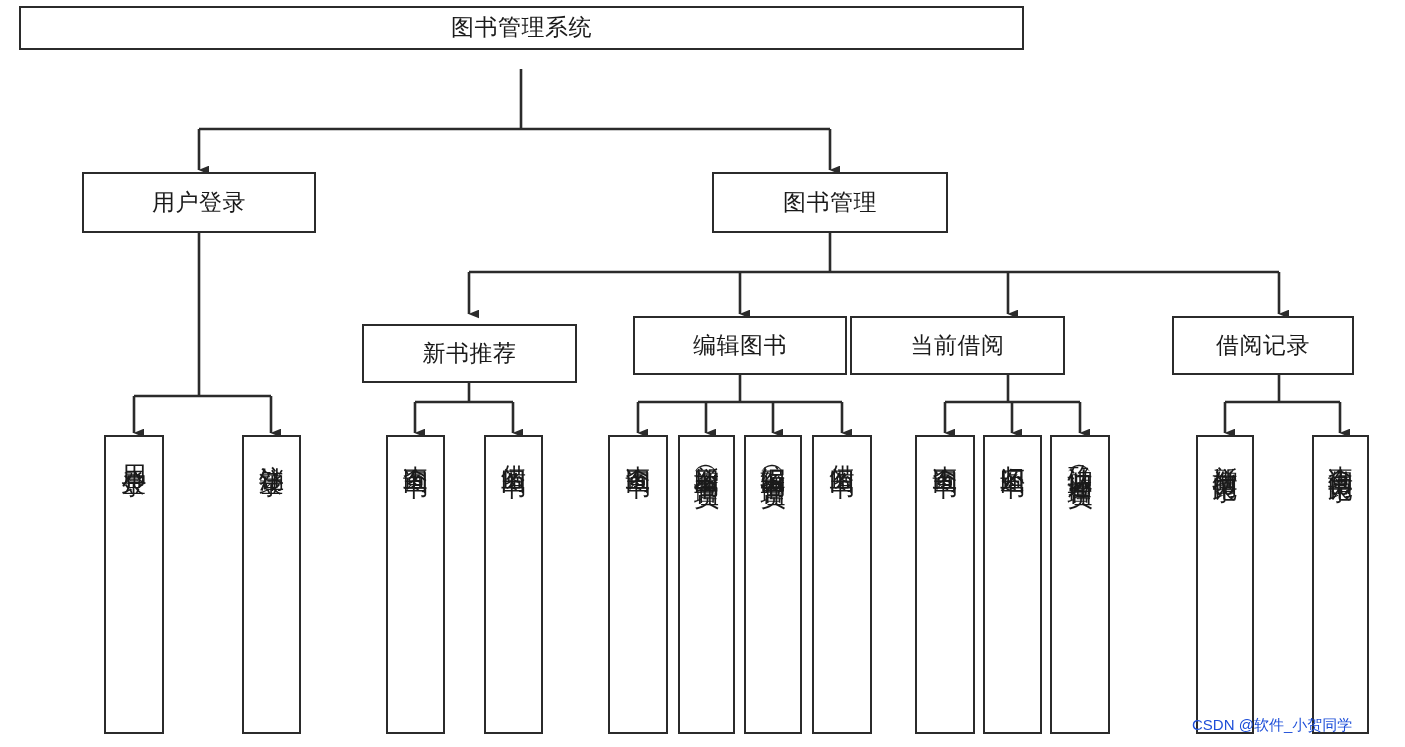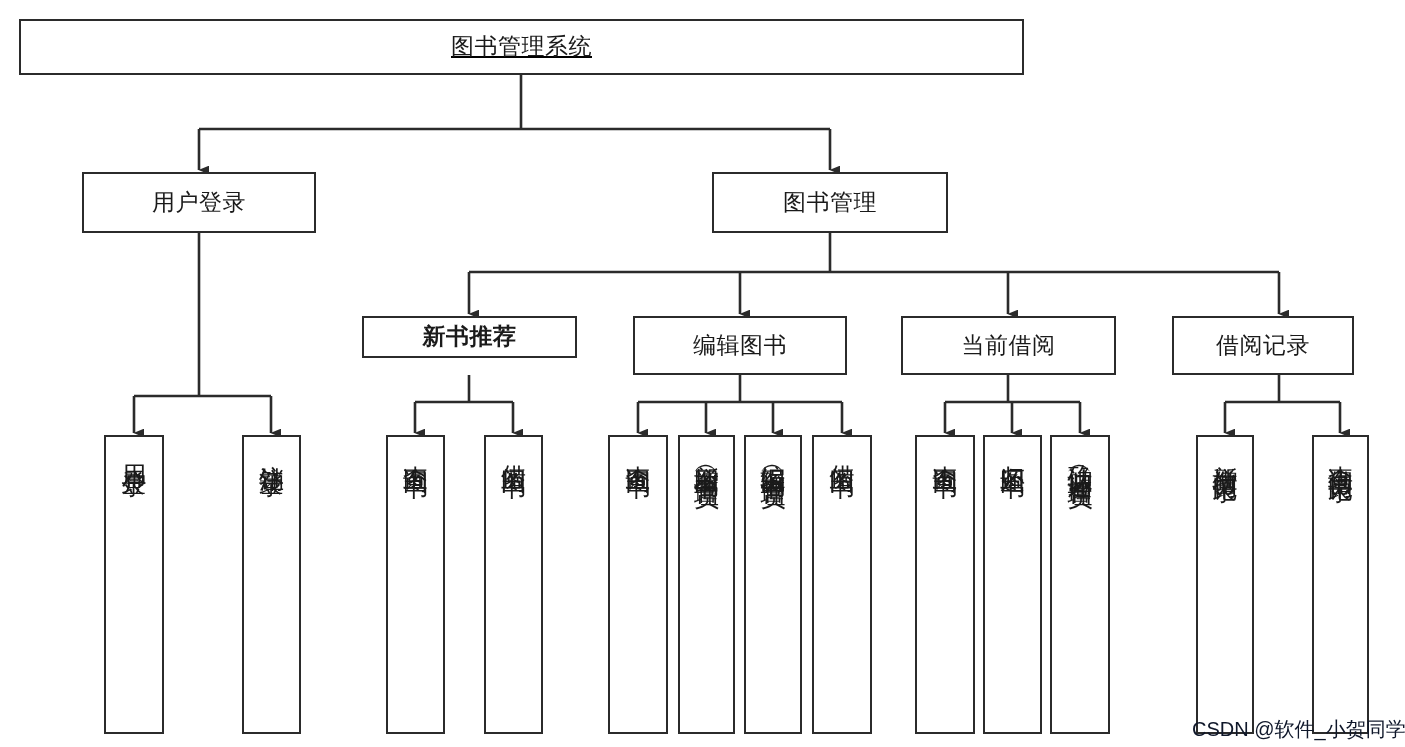--- a/index.html
+++ b/index.html
@@ -50,22 +50,22 @@
   }
   .node-vertical .node-label {
     writing-mode: vertical-rl;
     text-orientation: upright;
     font-size: 25px;
     letter-spacing: 3px;
     line-height: 1;
   }
   .watermark {
     position: absolute;
-    color: #0f172a;
-    font-size: 20px;
+    color: #1d4ed8;
+    font-size: 15px;
     white-space: nowrap;
     pointer-events: none;
   }
 </style>
 </head>
 <body>
 
 <div id="diagram-root">
 
   <svg id="diagram-svg" viewBox="0 0 1405 747" xmlns="http://www.w3.org/2000/svg">
@@ -112,38 +112,38 @@
       <line x1="1012" y1="402" x2="1012" y2="433" marker-end="url(#arrowhead)"></line>
       <line x1="1080" y1="402" x2="1080" y2="433" marker-end="url(#arrowhead)"></line>
 
       <line x1="1279" y1="375" x2="1279" y2="402"></line>
       <line x1="1225" y1="402" x2="1340" y2="402"></line>
       <line x1="1225" y1="402" x2="1225" y2="433" marker-end="url(#arrowhead)"></line>
       <line x1="1340" y1="402" x2="1340" y2="433" marker-end="url(#arrowhead)"></line>
     </g>
   </svg>
 
-  <div class="node-box node-horizontal" style="left:19px; top:19px; width:1005px; height:56px;text-decoration:underline;">
+  <div class="node-box node-horizontal" style="left:19px; top:6px; width:1005px; height:44px;">
     <span class="node-label">图书管理系统</span>
   </div>
 
   <div class="node-box node-horizontal" style="left:82px; top:172px; width:234px; height:61px;">
     <span class="node-label">用户登录</span>
   </div>
   <div class="node-box node-horizontal" style="left:712px; top:172px; width:236px; height:61px;">
     <span class="node-label">图书管理</span>
   </div>
 
-  <div class="node-box node-horizontal" style="left:362px; top:316px; width:215px; height:42px;font-weight:bold;">
+  <div class="node-box node-horizontal" style="left:362px; top:324px; width:215px; height:59px;">
     <span class="node-label">新书推荐</span>
   </div>
   <div class="node-box node-horizontal" style="left:633px; top:316px; width:214px; height:59px;">
     <span class="node-label">编辑图书</span>
   </div>
-  <div class="node-box node-horizontal" style="left:901px; top:316px; width:215px; height:59px;">
+  <div class="node-box node-horizontal" style="left:850px; top:316px; width:215px; height:59px;">
     <span class="node-label">当前借阅</span>
   </div>
   <div class="node-box node-horizontal" style="left:1172px; top:316px; width:182px; height:59px;">
     <span class="node-label">借阅记录</span>
   </div>
 
   <div class="node-box node-vertical" style="left:104px; top:435px; width:60px; height:299px;">
     <span class="node-label">用户登录</span>
   </div>
   <div class="node-box node-vertical" style="left:242px; top:435px; width:59px; height:299px;">

